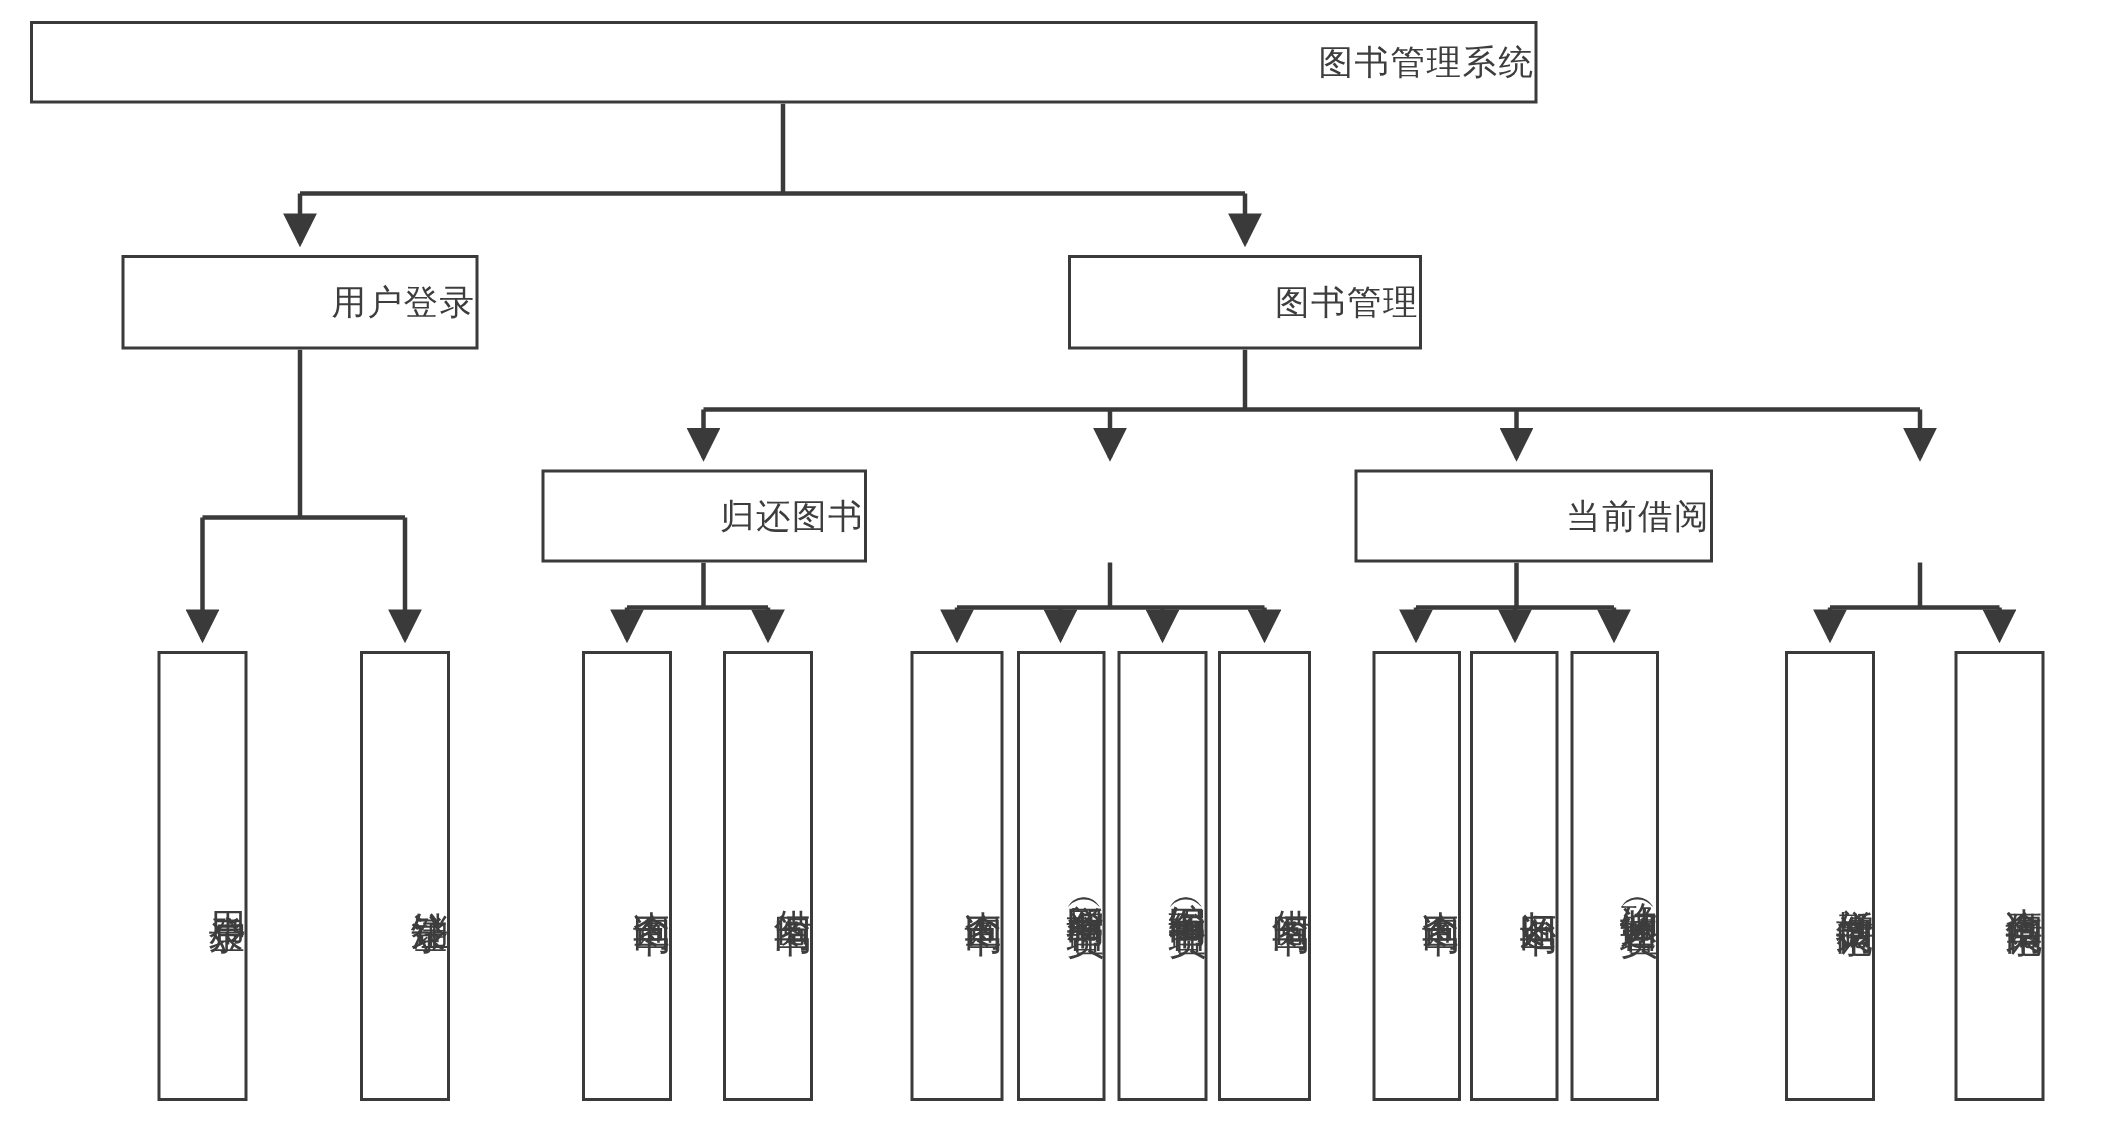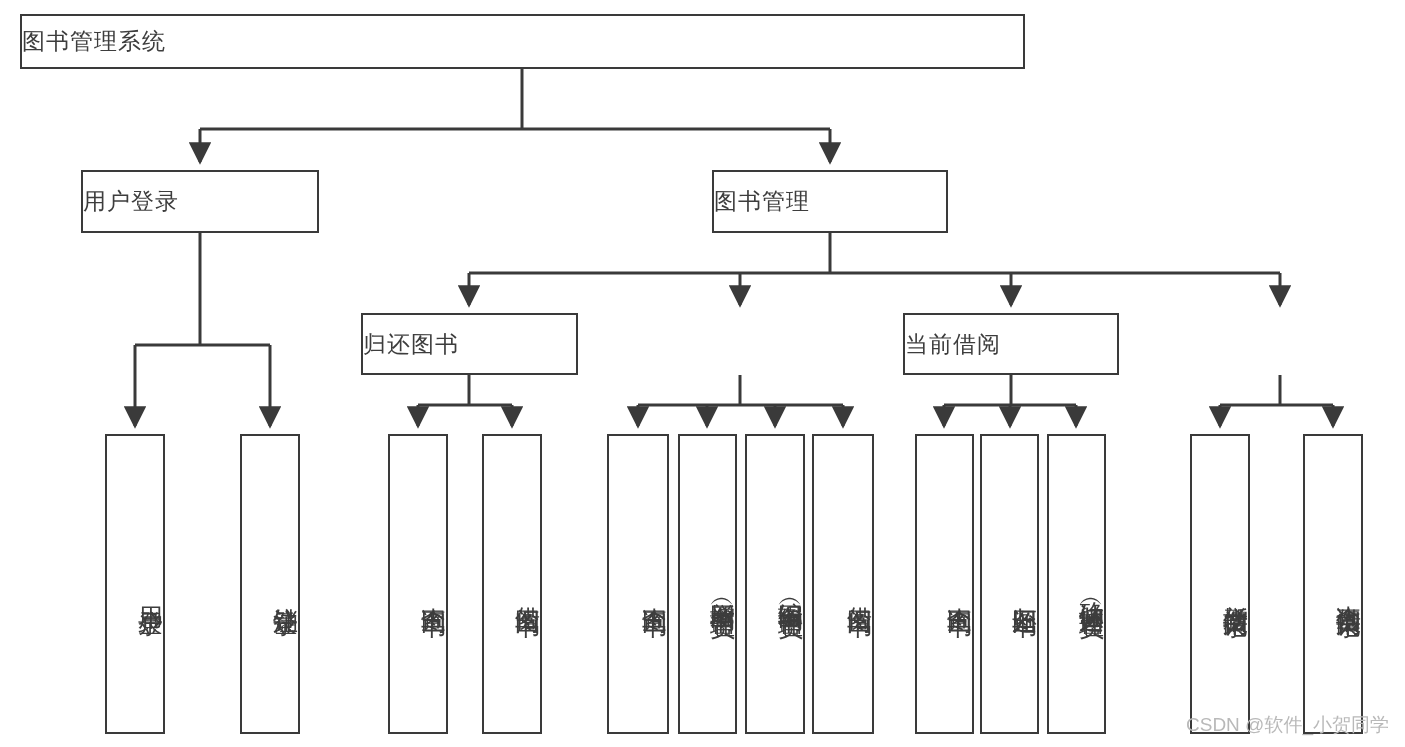--- a/index.html
+++ b/index.html
@@ -24,21 +24,21 @@
     pointer-events: none;
   }
   .node {
     position: absolute;
     box-sizing: border-box;
     border: 2.5px solid #3a3a3a;
     background: #ffffff;
     color: #3d3d3d;
     display: flex;
     align-items: center;
-    justify-content: flex-start;
+    justify-content: flex-end;
     text-align: center;
   }
   .node.horiz {
     font-size: 23px;
     letter-spacing: 1px;
   }
   .node.vert {
     writing-mode: vertical-rl;
     text-orientation: upright;
     font-size: 25px;
@@ -126,21 +126,21 @@
   <div class="node horiz" style="left: 81px; top: 170px; width: 238px; height: 63px;">
     <span>用户登录</span>
   </div>
   <div class="node horiz" style="left: 712px; top: 170px; width: 236px; height: 63px; font-family: Liberation Mono, monospace;">
     <span>图书管理</span>
   </div>
 
   <div class="node horiz" style="left: 361px; top: 313px; width: 217px; height: 62px;">
     <span>归还图书</span>
   </div>
-  <div class="node horiz" style="left: 903px; top: 313px; width: 216px; height: 62px;">
+  <div class="node horiz" style="left: 903px; top: 313px; width: 239px; height: 62px;">
     <span>当前借阅</span>
   </div>
 
   <div class="node vert" style="left: 105px; top: 434px; width: 60px; height: 300px;">
     <span class="vlabel">用户登录</span>
   </div>
   <div class="node vert" style="left: 240px; top: 434px; width: 60px; height: 300px;">
     <span class="vlabel">注销登录</span>
   </div>
   <div class="node vert" style="left: 388px; top: 434px; width: 60px; height: 300px;">
@@ -170,14 +170,13 @@
   <div class="node vert" style="left: 1047px; top: 434px; width: 59px; height: 300px;">
     <span class="vlabel">确认归还（管理员）</span>
   </div>
   <div class="node vert" style="left: 1190px; top: 434px; width: 60px; height: 300px;">
     <span class="vlabel">新增借阅记录</span>
   </div>
   <div class="node vert" style="left: 1303px; top: 434px; width: 60px; height: 300px;">
     <span class="vlabel">查询借阅记录</span>
   </div>
 
-  <div id="watermark">CSDN @软件_小贺同学</div>
 </div>
 
 </body></html>

